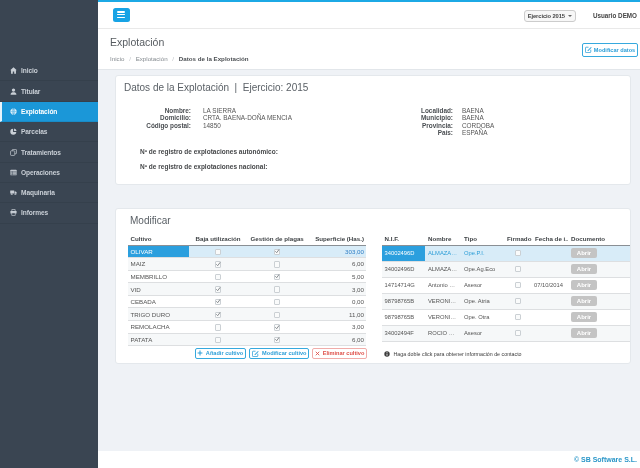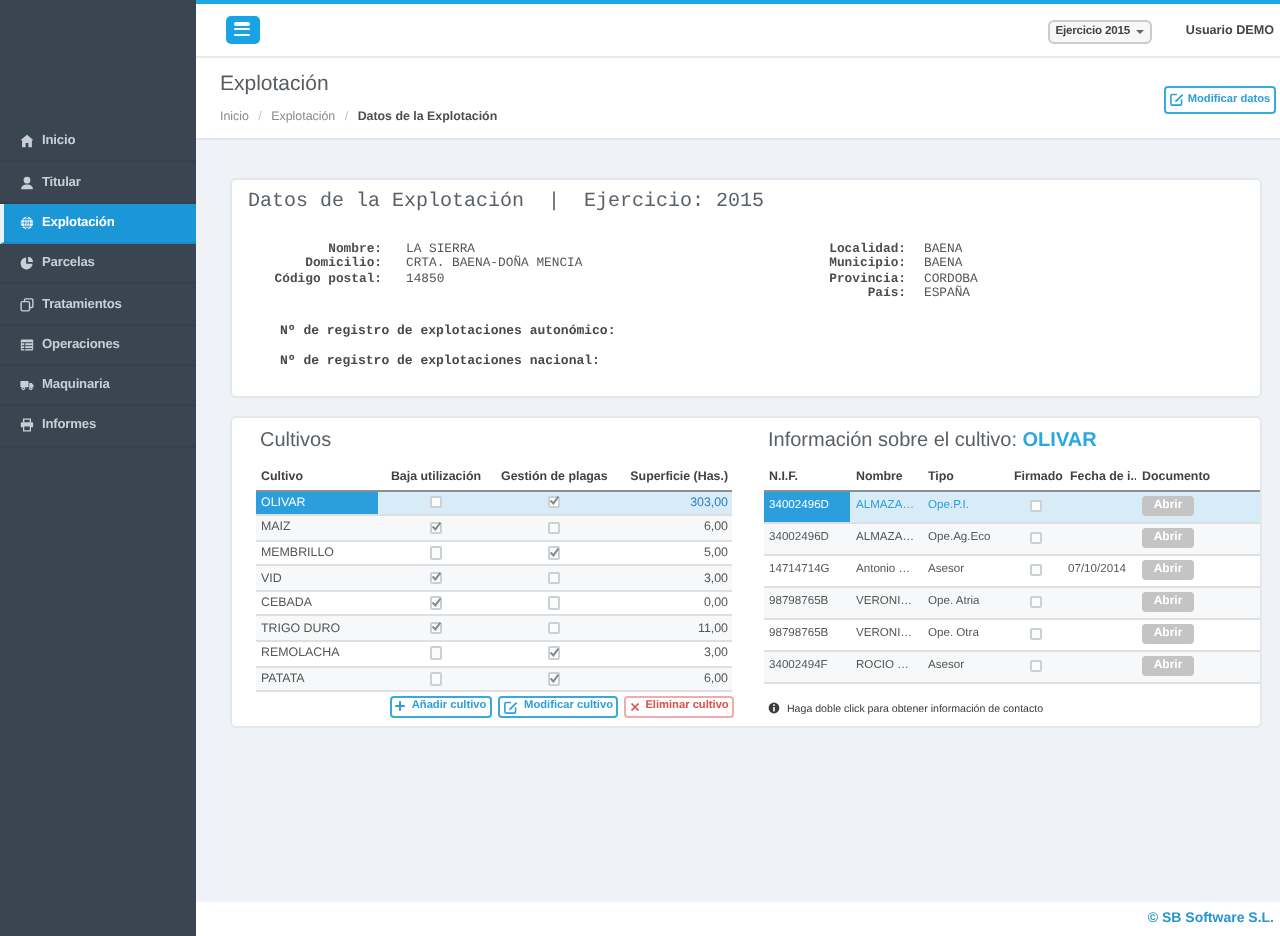--- a/index.html
+++ b/index.html
@@ -40,21 +40,21 @@
       white-space:nowrap; font-size:5.6px; font-weight:bold; font-family:"Liberation Sans",sans-serif;
       display:inline-flex; align-items:center; justify-content:center; }
   .btn-red  { background:#fff; border:1px solid #F0ACA9; border-radius:2px; color:#DE4F48;
       white-space:nowrap; font-size:5.6px; font-weight:bold; font-family:"Liberation Sans",sans-serif;
       display:inline-flex; align-items:center; justify-content:center; }
   #btnmod { position:absolute; right:2px; top:14px; width:56px; height:13.5px; }
   
   #content { position:absolute; left:98px; top:70px; width:542px; height:381px; background:#EFF2F6; }
   .panel { position:absolute; left:17px; width:516px; background:#fff;
       border:1px solid #E4E8EC; border-radius:3px; }
-  #panel1 { top:19px; height:110px;font-family:Liberation Mono, monospace; }
+  #panel1 { top:5px; height:110px; }
   #panel2 { top:138px; height:156px; }
   .ptitle { font-size:10px; color:#5A6066; }
   
   .flabel { position:absolute; font-size:6.4px; font-weight:bold; color:#4A4E52; text-align:right; }
   .fval   { position:absolute; font-size:6.4px; color:#555; white-space:nowrap; }
   .nreg   { position:absolute; font-size:6.5px; font-weight:bold; color:#46484a; }
   
   table { border-collapse:collapse; table-layout:fixed; }
   th { white-space:nowrap; overflow:hidden; font-size:6.2px; color:#3F4346; text-align:left; font-weight:bold;
        padding:2px 3px; border-bottom:1px solid #8A8F94; line-height:7.5px; }
@@ -150,22 +150,21 @@
     <div class="flabel" style="right:177px;top:38px;">Municipio:</div>
     <div class="fval" style="left:346px;top:38px;">BAENA</div>
     <div class="flabel" style="right:177px;top:45.5px;">Provincia:</div>
     <div class="fval" style="left:346px;top:45.5px;">CORDOBA</div>
     <div class="flabel" style="right:177px;top:53px;">País:</div>
     <div class="fval" style="left:346px;top:53px;">ESPAÑA</div>
     <div class="nreg" style="left:24px;top:71.5px;">Nº de registro de explotaciones autonómico:</div>
     <div class="nreg" style="left:24px;top:86.5px;">Nº de registro de explotaciones nacional:</div>
   </div>
   <div class="panel" id="panel2">
-    <div class="ptitle" style="position:absolute;left:14px;top:6px;">Cultivos</div>
-    <div class="ptitle" style="position:absolute;left:268px;top:6px;">Información sobre el cultivo: <b style="color:#29A8DF;">OLIVAR</b></div>
+    <div class="ptitle" style="position:absolute;left:14px;top:6px;">Modificar</div>
     <table id="tleft">
       <colgroup>
           <col style="width:61px">
           <col style="width:59px">
           <col style="width:59px">
           <col style="width:59px">
         </colgroup>
       <tbody>
           <tr>
             <th>Cultivo</th>

